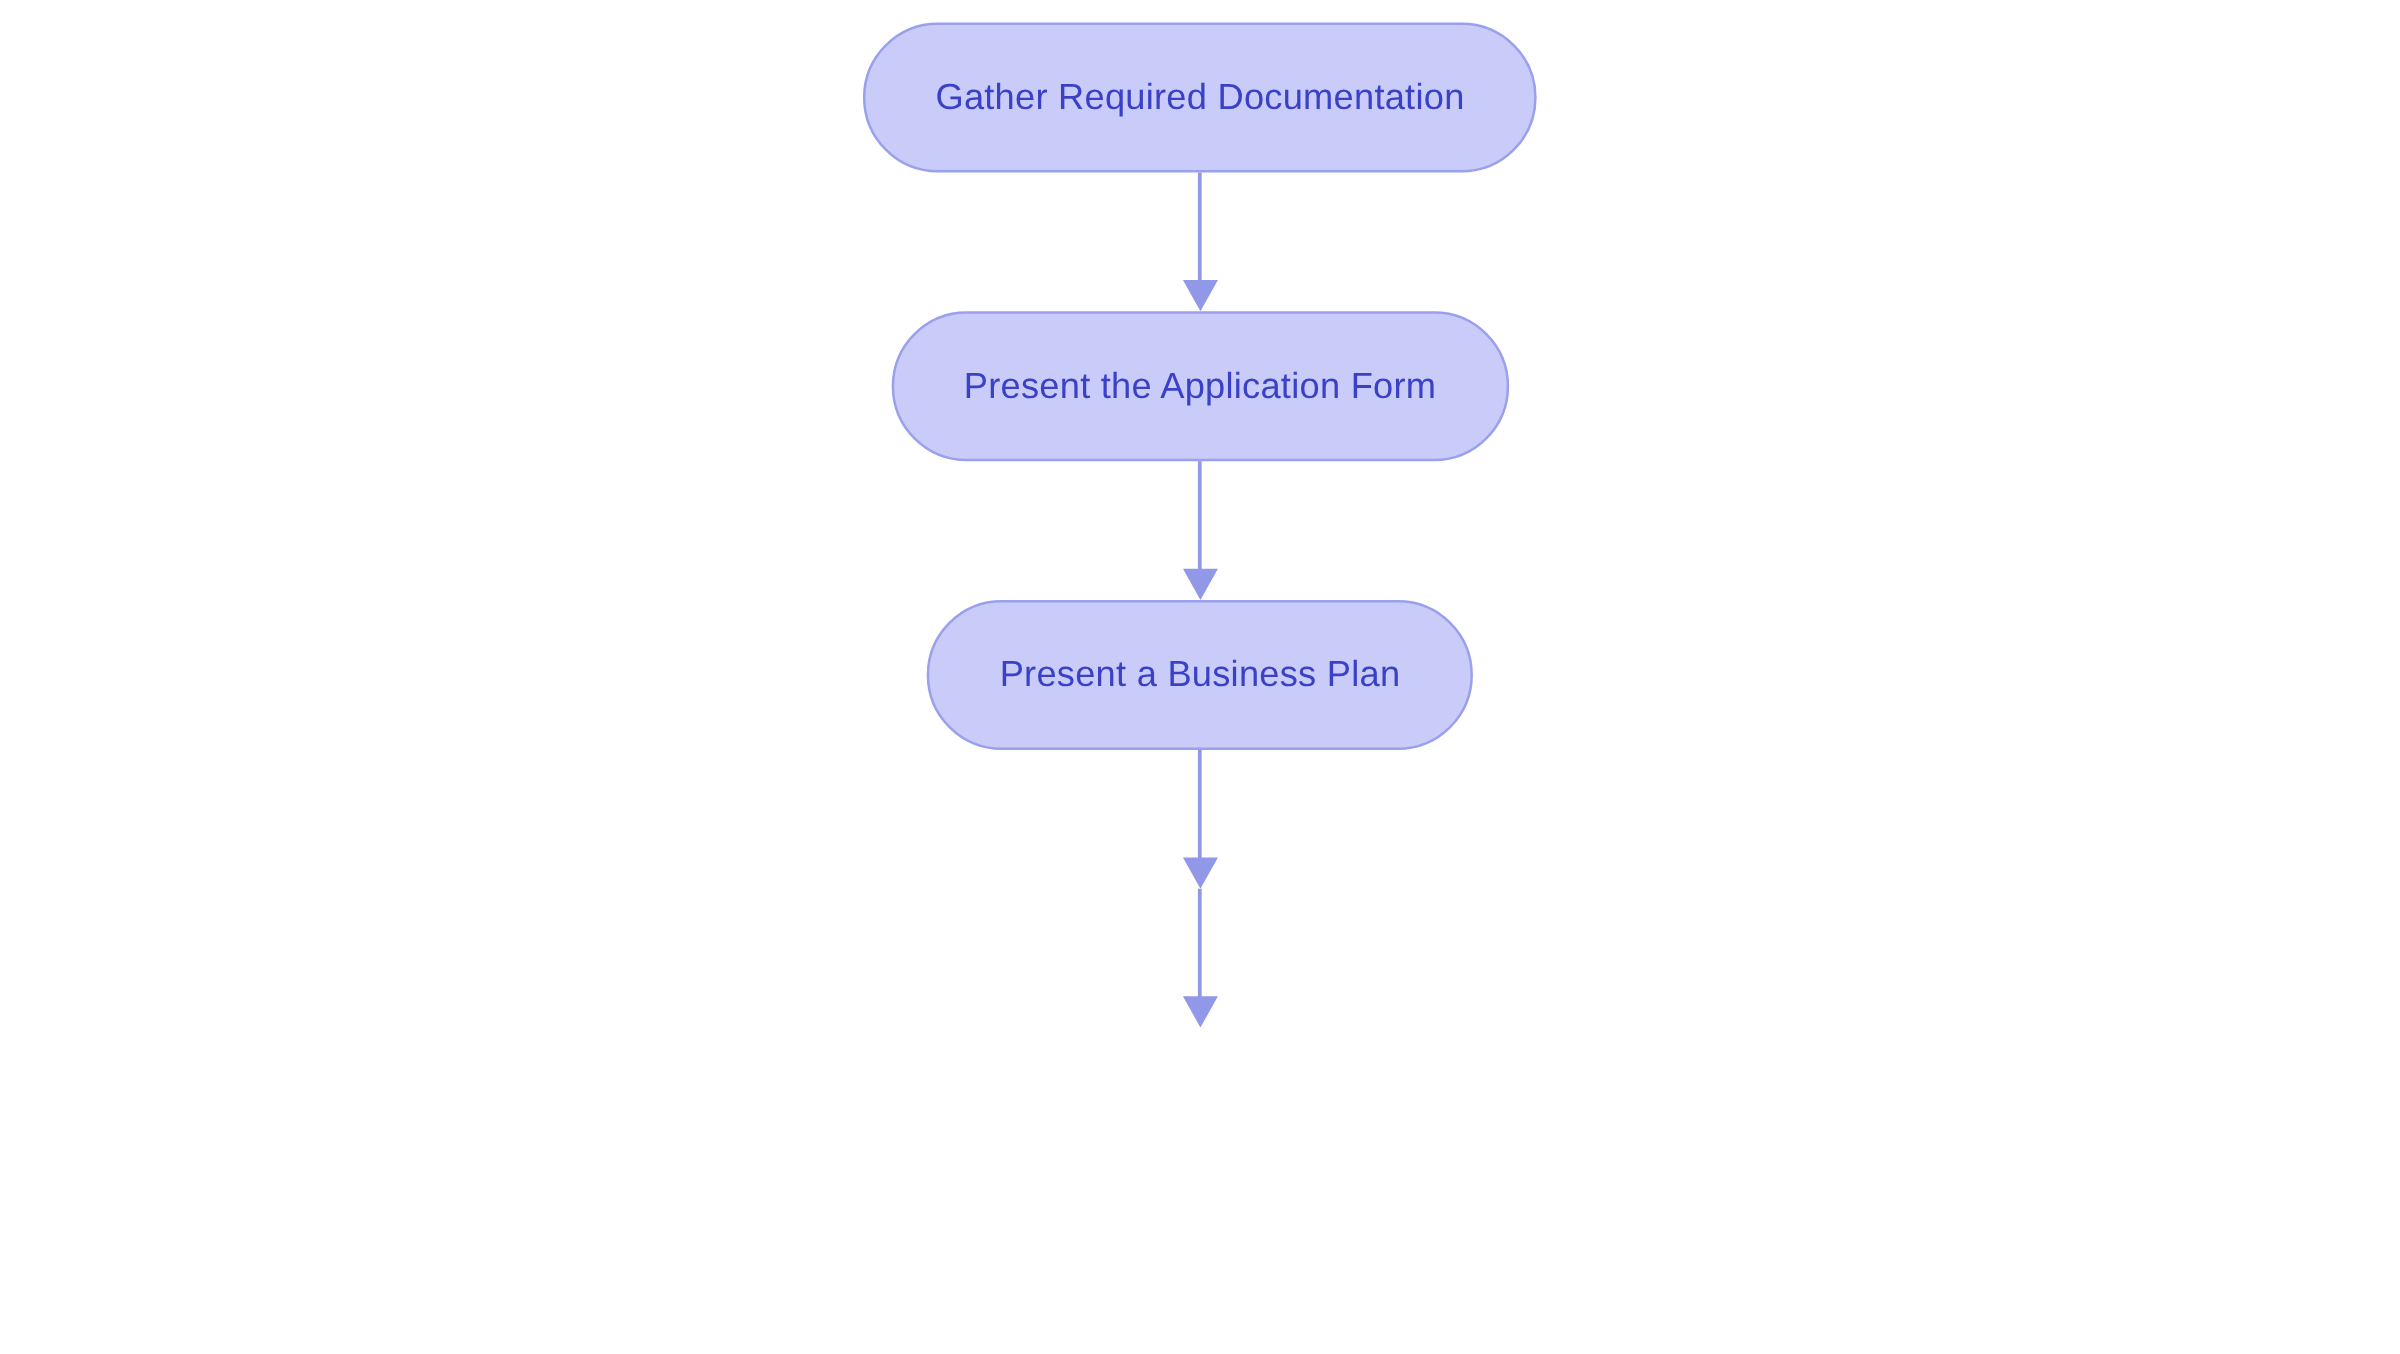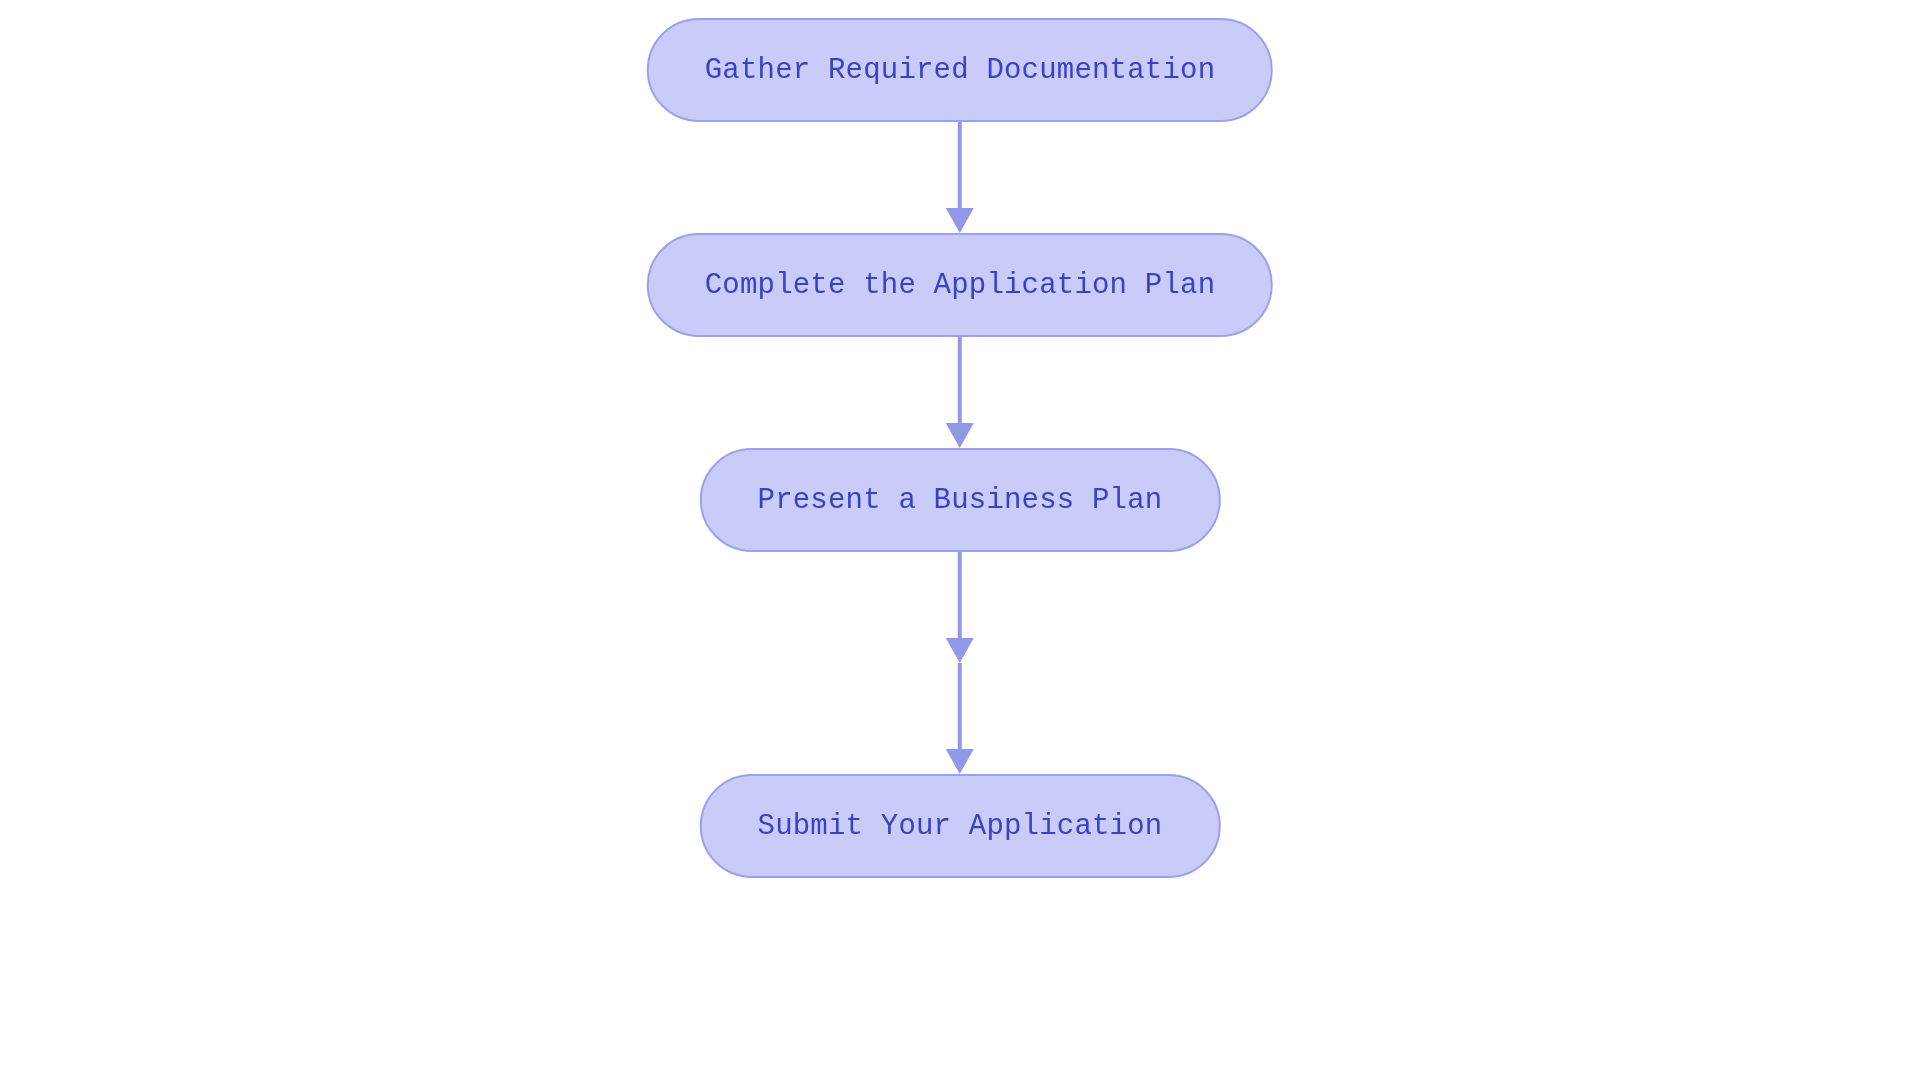--- a/index.html
+++ b/index.html
@@ -26,32 +26,31 @@
   .flowchart {
     position: absolute;
     left: 50%;
     top: 18px;
     transform: translateX(-50%);
     display: flex;
     flex-direction: column;
     align-items: center;
   }
   .node {
-    height: 104px;
+    height: 120px;
     min-width: 380px;
     border-radius: 60px;
     background: var(--node-fill);
     border: 2px solid var(--node-border);
     color: var(--node-text);
     display: flex;
     align-items: center;
     justify-content: center;
     padding: 4px 56px;
     white-space: nowrap;
-    font-family: Liberation Mono, monospace;
   }
   .node-label {
     font-size: 29px;
     font-weight: 400;
     letter-spacing: 0.2px;
     color: var(--node-text);
   }
   .connector {
     height: 111px;
     width: 32px;
@@ -82,21 +81,21 @@
     <div class="node">
       <span class="node-label">Gather Required Documentation</span>
     </div>
 
     <div class="connector">
       <div class="line"></div>
       <div class="arrowhead"></div>
     </div>
 
     <div class="node">
-      <span class="node-label">Complete the Application Plan</span>
+      <span class="node-label">Present the Application Form</span>
     </div>
 
     <div class="connector">
       <div class="line"></div>
       <div class="arrowhead"></div>
     </div>
 
     <div class="node">
       <span class="node-label">Present a Business Plan</span>
     </div>
@@ -105,18 +104,15 @@
       <div class="line"></div>
       <div class="arrowhead"></div>
     </div>
 
 
     <div class="connector">
       <div class="line"></div>
       <div class="arrowhead"></div>
     </div>
 
-    <div class="node">
-      <span class="node-label">Submit Your Application</span>
-    </div>
 
   </div>
 </div>
 
 </body></html>

